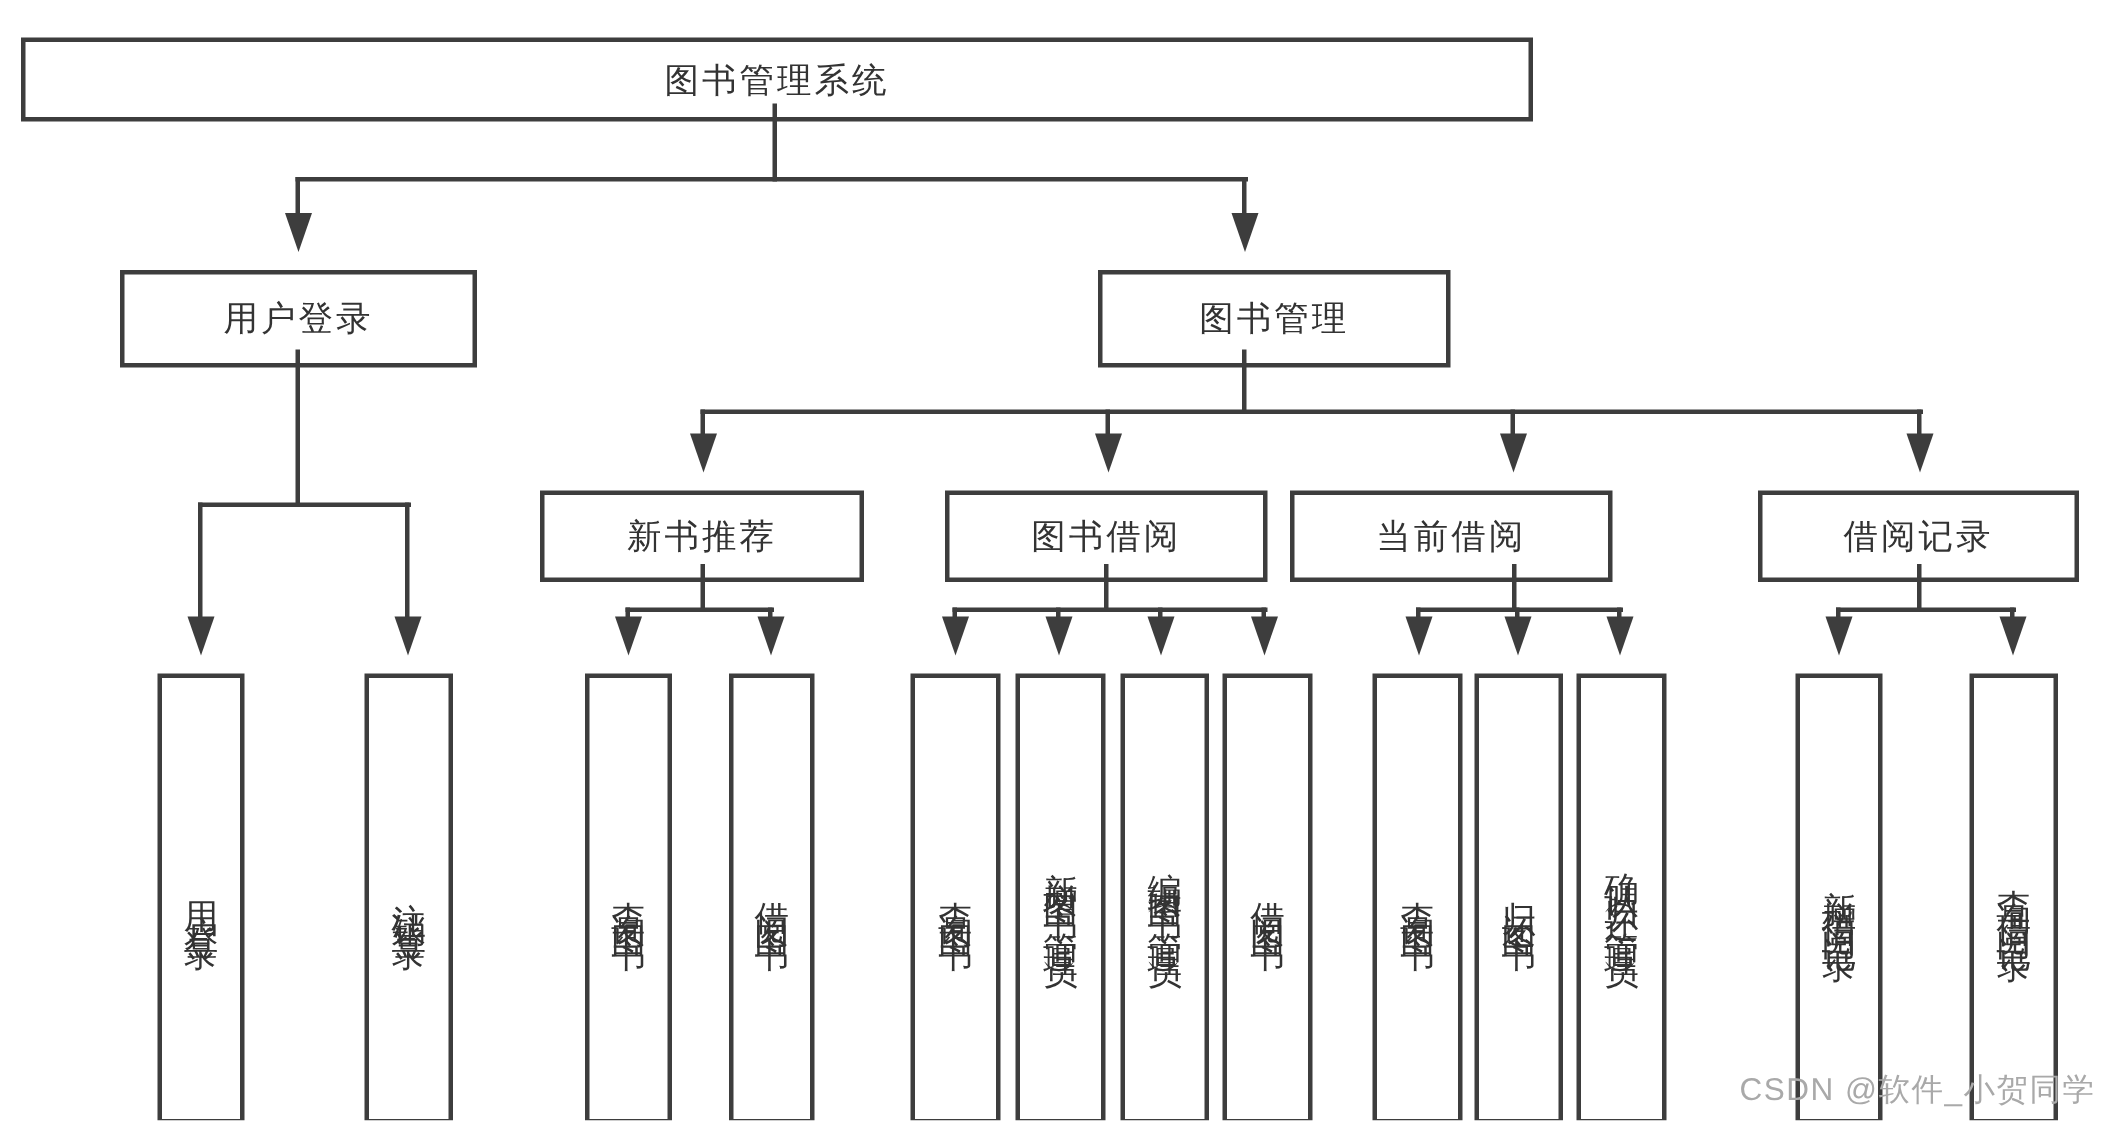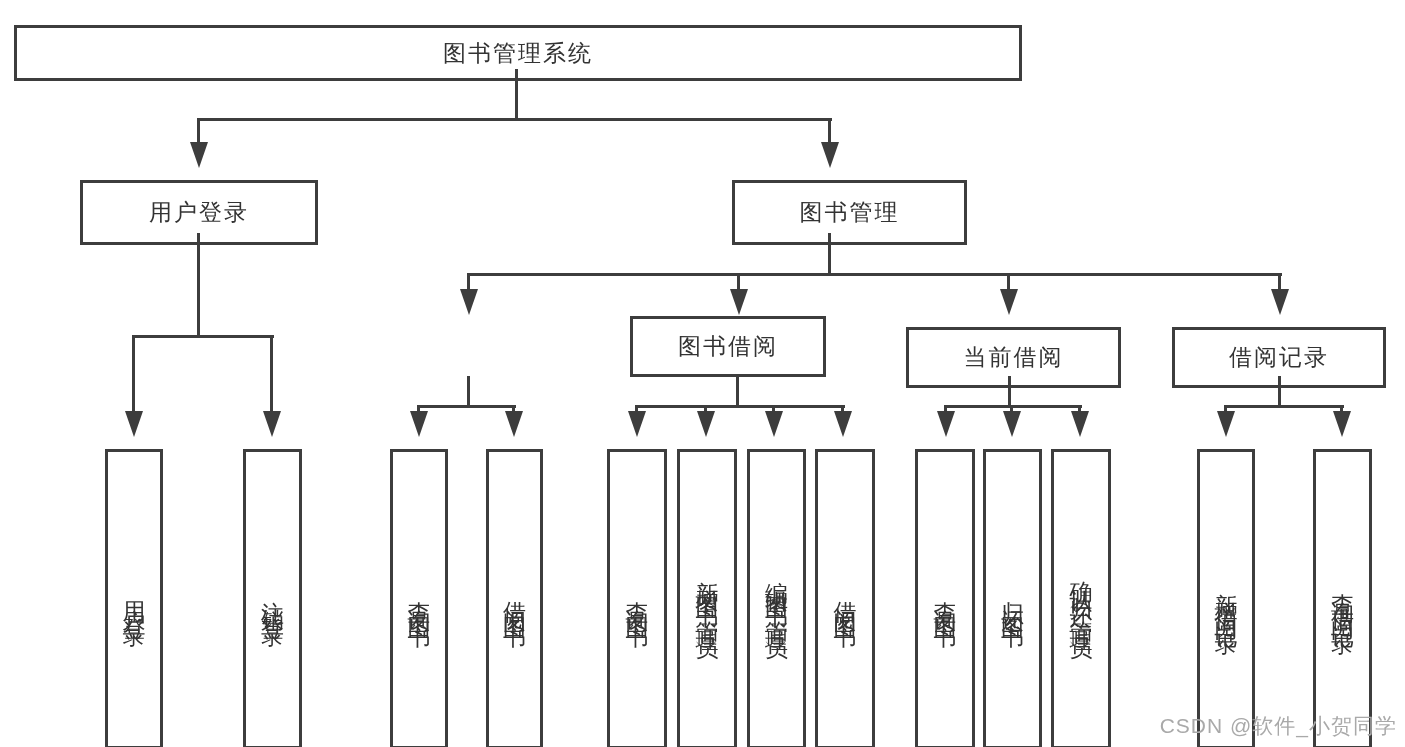--- a/index.html
+++ b/index.html
@@ -78,22 +78,23 @@
   </div>
   <div class="arrow" style="left:1000px;top:273px;height:42px">
     <i class="stem"></i>
       <i class="head"></i>
   </div>
   <div class="arrow" style="left:1271px;top:273px;height:42px">
     <i class="stem"></i>
       <i class="head"></i>
   </div>
 
-  <div class="box" style="left:630px;top:304px;width:196px;height:61px">图书借阅</div>
-  <div class="box" style="left:906px;top:315px;width:215px;height:61px">当前借阅</div>
+  <div class="box" style="left:360px;top:315px;width:216px;height:61px">新书推荐</div>
+  <div class="box" style="left:630px;top:315px;width:215px;height:61px">图书借阅</div>
+  <div class="box" style="left:860px;top:315px;width:215px;height:61px">当前借阅</div>
   <div class="box" style="left:1172px;top:315px;width:214px;height:61px">借阅记录</div>
 
   <div class="v" style="left:467px;top:376px;height:32px"></div>
   <div class="h" style="left:417px;top:405px;width:99px"></div>
   <div class="arrow" style="left:410px;top:405px;height:32px">
     <i class="stem"></i>
       <i class="head"></i>
   </div>
   <div class="arrow" style="left:505px;top:405px;height:32px">
     <i class="stem"></i>

